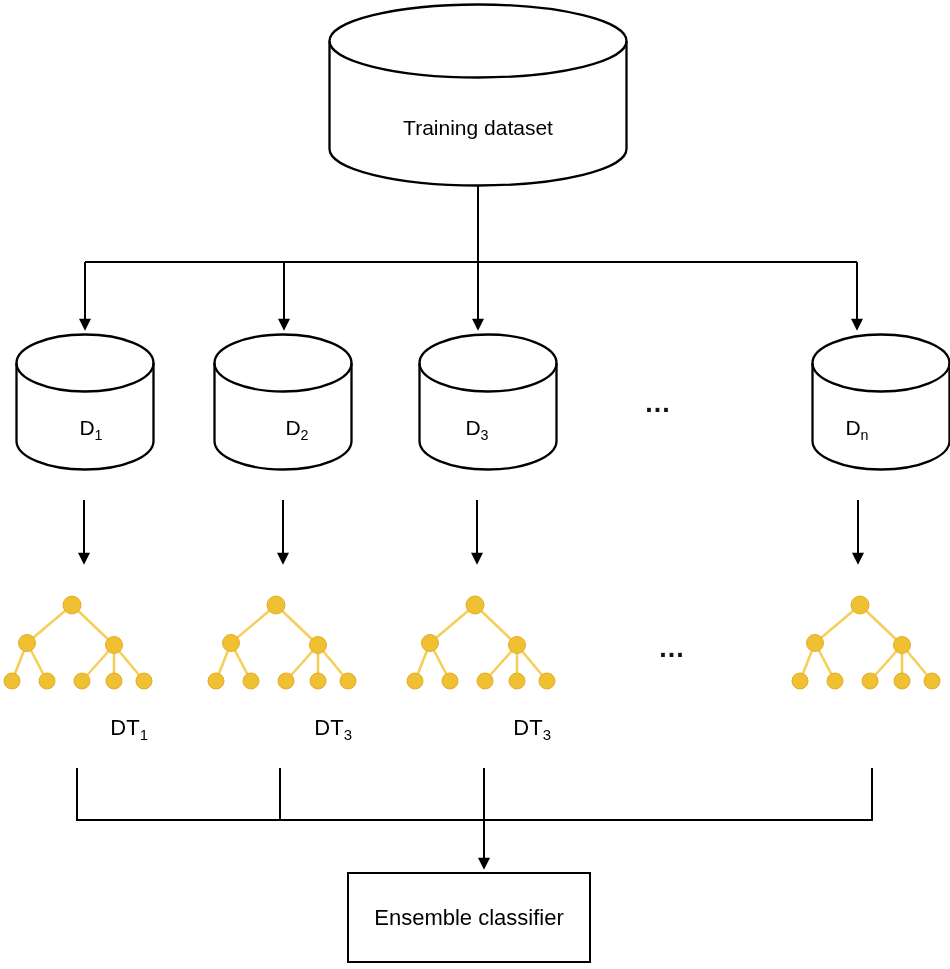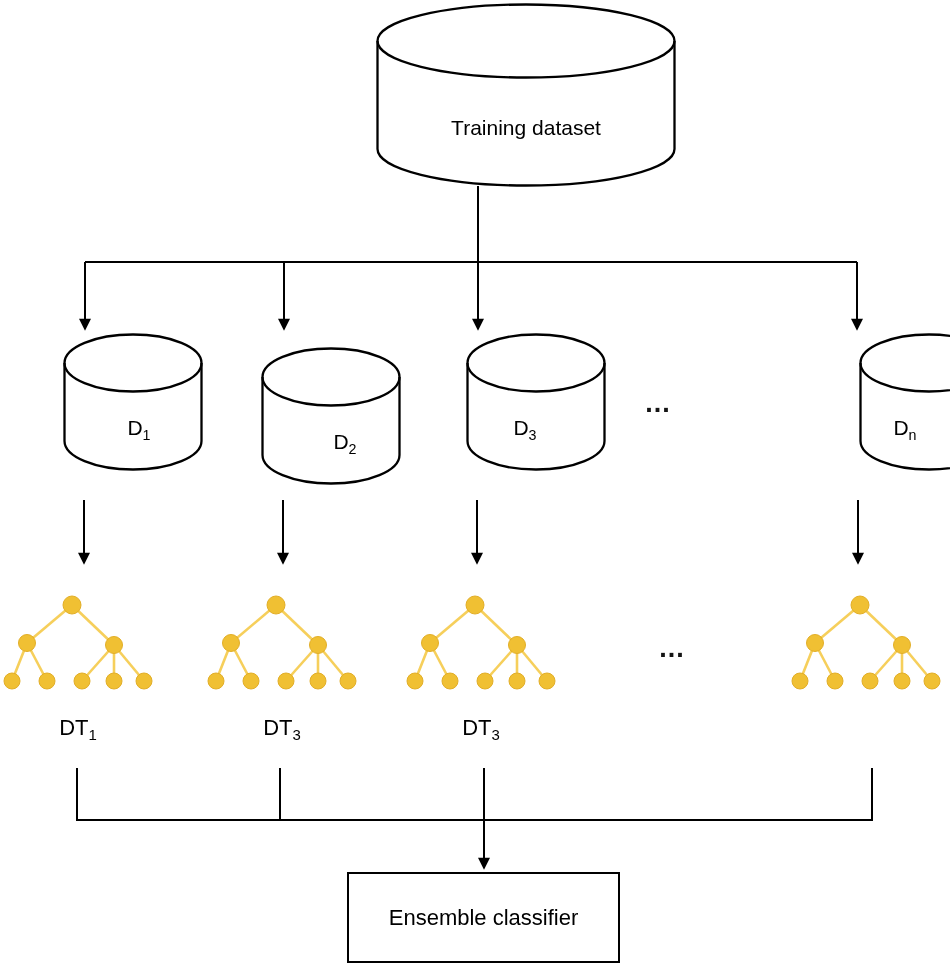--- a/index.html
+++ b/index.html
@@ -14,48 +14,48 @@
   html,body{background:#fff;}
   body{font-family:"Liberation Sans", sans-serif;color:#000;}
   .canvas{
     position:relative;
     width:950px;height:969px;
     background:#fff;
     overflow:hidden;
   }
   svg{overflow:visible;display:block;}
   .conn{position:absolute;left:0;top:0;}
-  .node{position:absolute;margin-left:48px;}
+  .node{position:absolute;}
   .cyl{position:absolute;}
   .cyl-label{
     position:absolute;left:0;right:0;
     text-align:center;
     font-size:21px;line-height:1.2;
     color:#000;
   }
   .cyl-label sub, .dt-label sub{font-size:0.68em;line-height:0;}
   .big-cyl-label{top:112px;}
   .small-cyl-label{top:82px;}
   .tree-svg{position:absolute;width:140px;height:96px;}
   .dt-label{
     position:absolute;width:140px;
-    text-align:center;
+    text-align:right;
     font-size:22px;line-height:1.2;
     color:#000;
   }
   .dots{
     position:absolute;
     width:60px;text-align:center;
     font-size:27px;font-weight:700;letter-spacing:1px;
     line-height:20px;
     color:#141414;
   }
   .ensemble-box{
     position:absolute;
-    left:347px;top:872px;width:273px;height:91px;
+    left:347px;top:872px;width:244px;height:91px;
     background:var(--shape-fill);
     border:2px solid var(--shape-stroke);
     display:flex;align-items:center;justify-content:center;
     font-size:22px;
     text-align:left;
   }
 </style>
 </head>
 <body>
 
@@ -123,21 +123,21 @@
   </div>
 
   <div class="node cyl" style="left:15px;top:333px;width:152px;height:138px;">
     <svg width="140" height="138" viewBox="0 0 140 138">
       <path d="M1.5,30 L1.5,108 A68.5,28.5 0 0 0 138.5,108 L138.5,30 A68.5,28.5 0 0 0 1.5,30 Z" fill="var(--shape-fill)" stroke="var(--shape-stroke)" stroke-width="2.3"></path>
       <path d="M1.5,30 A68.5,28.5 0 0 0 138.5,30" fill="none" stroke="var(--shape-stroke)" stroke-width="2.3"></path>
     </svg>
     <span class="cyl-label small-cyl-label"><span>D</span><sub>1</sub></span>
   </div>
 
-  <div class="node cyl" style="left:213px;top:347px;width:168px;height:138px;">
+  <div class="node cyl" style="left:213px;top:333px;width:168px;height:138px;">
     <svg width="140" height="138" viewBox="0 0 140 138">
       <path d="M1.5,30 L1.5,108 A68.5,28.5 0 0 0 138.5,108 L138.5,30 A68.5,28.5 0 0 0 1.5,30 Z" fill="var(--shape-fill)" stroke="var(--shape-stroke)" stroke-width="2.3"></path>
       <path d="M1.5,30 A68.5,28.5 0 0 0 138.5,30" fill="none" stroke="var(--shape-stroke)" stroke-width="2.3"></path>
     </svg>
     <span class="cyl-label small-cyl-label"><span>D</span><sub>2</sub></span>
   </div>
 
   <div class="node cyl" style="left:407px;top:333px;width:140px;height:138px;padding-left:11px;">
     <svg width="140" height="138" viewBox="0 0 140 138">
       <path d="M1.5,30 L1.5,108 A68.5,28.5 0 0 0 138.5,108 L138.5,30 A68.5,28.5 0 0 0 1.5,30 Z" fill="var(--shape-fill)" stroke="var(--shape-stroke)" stroke-width="2.3"></path>

